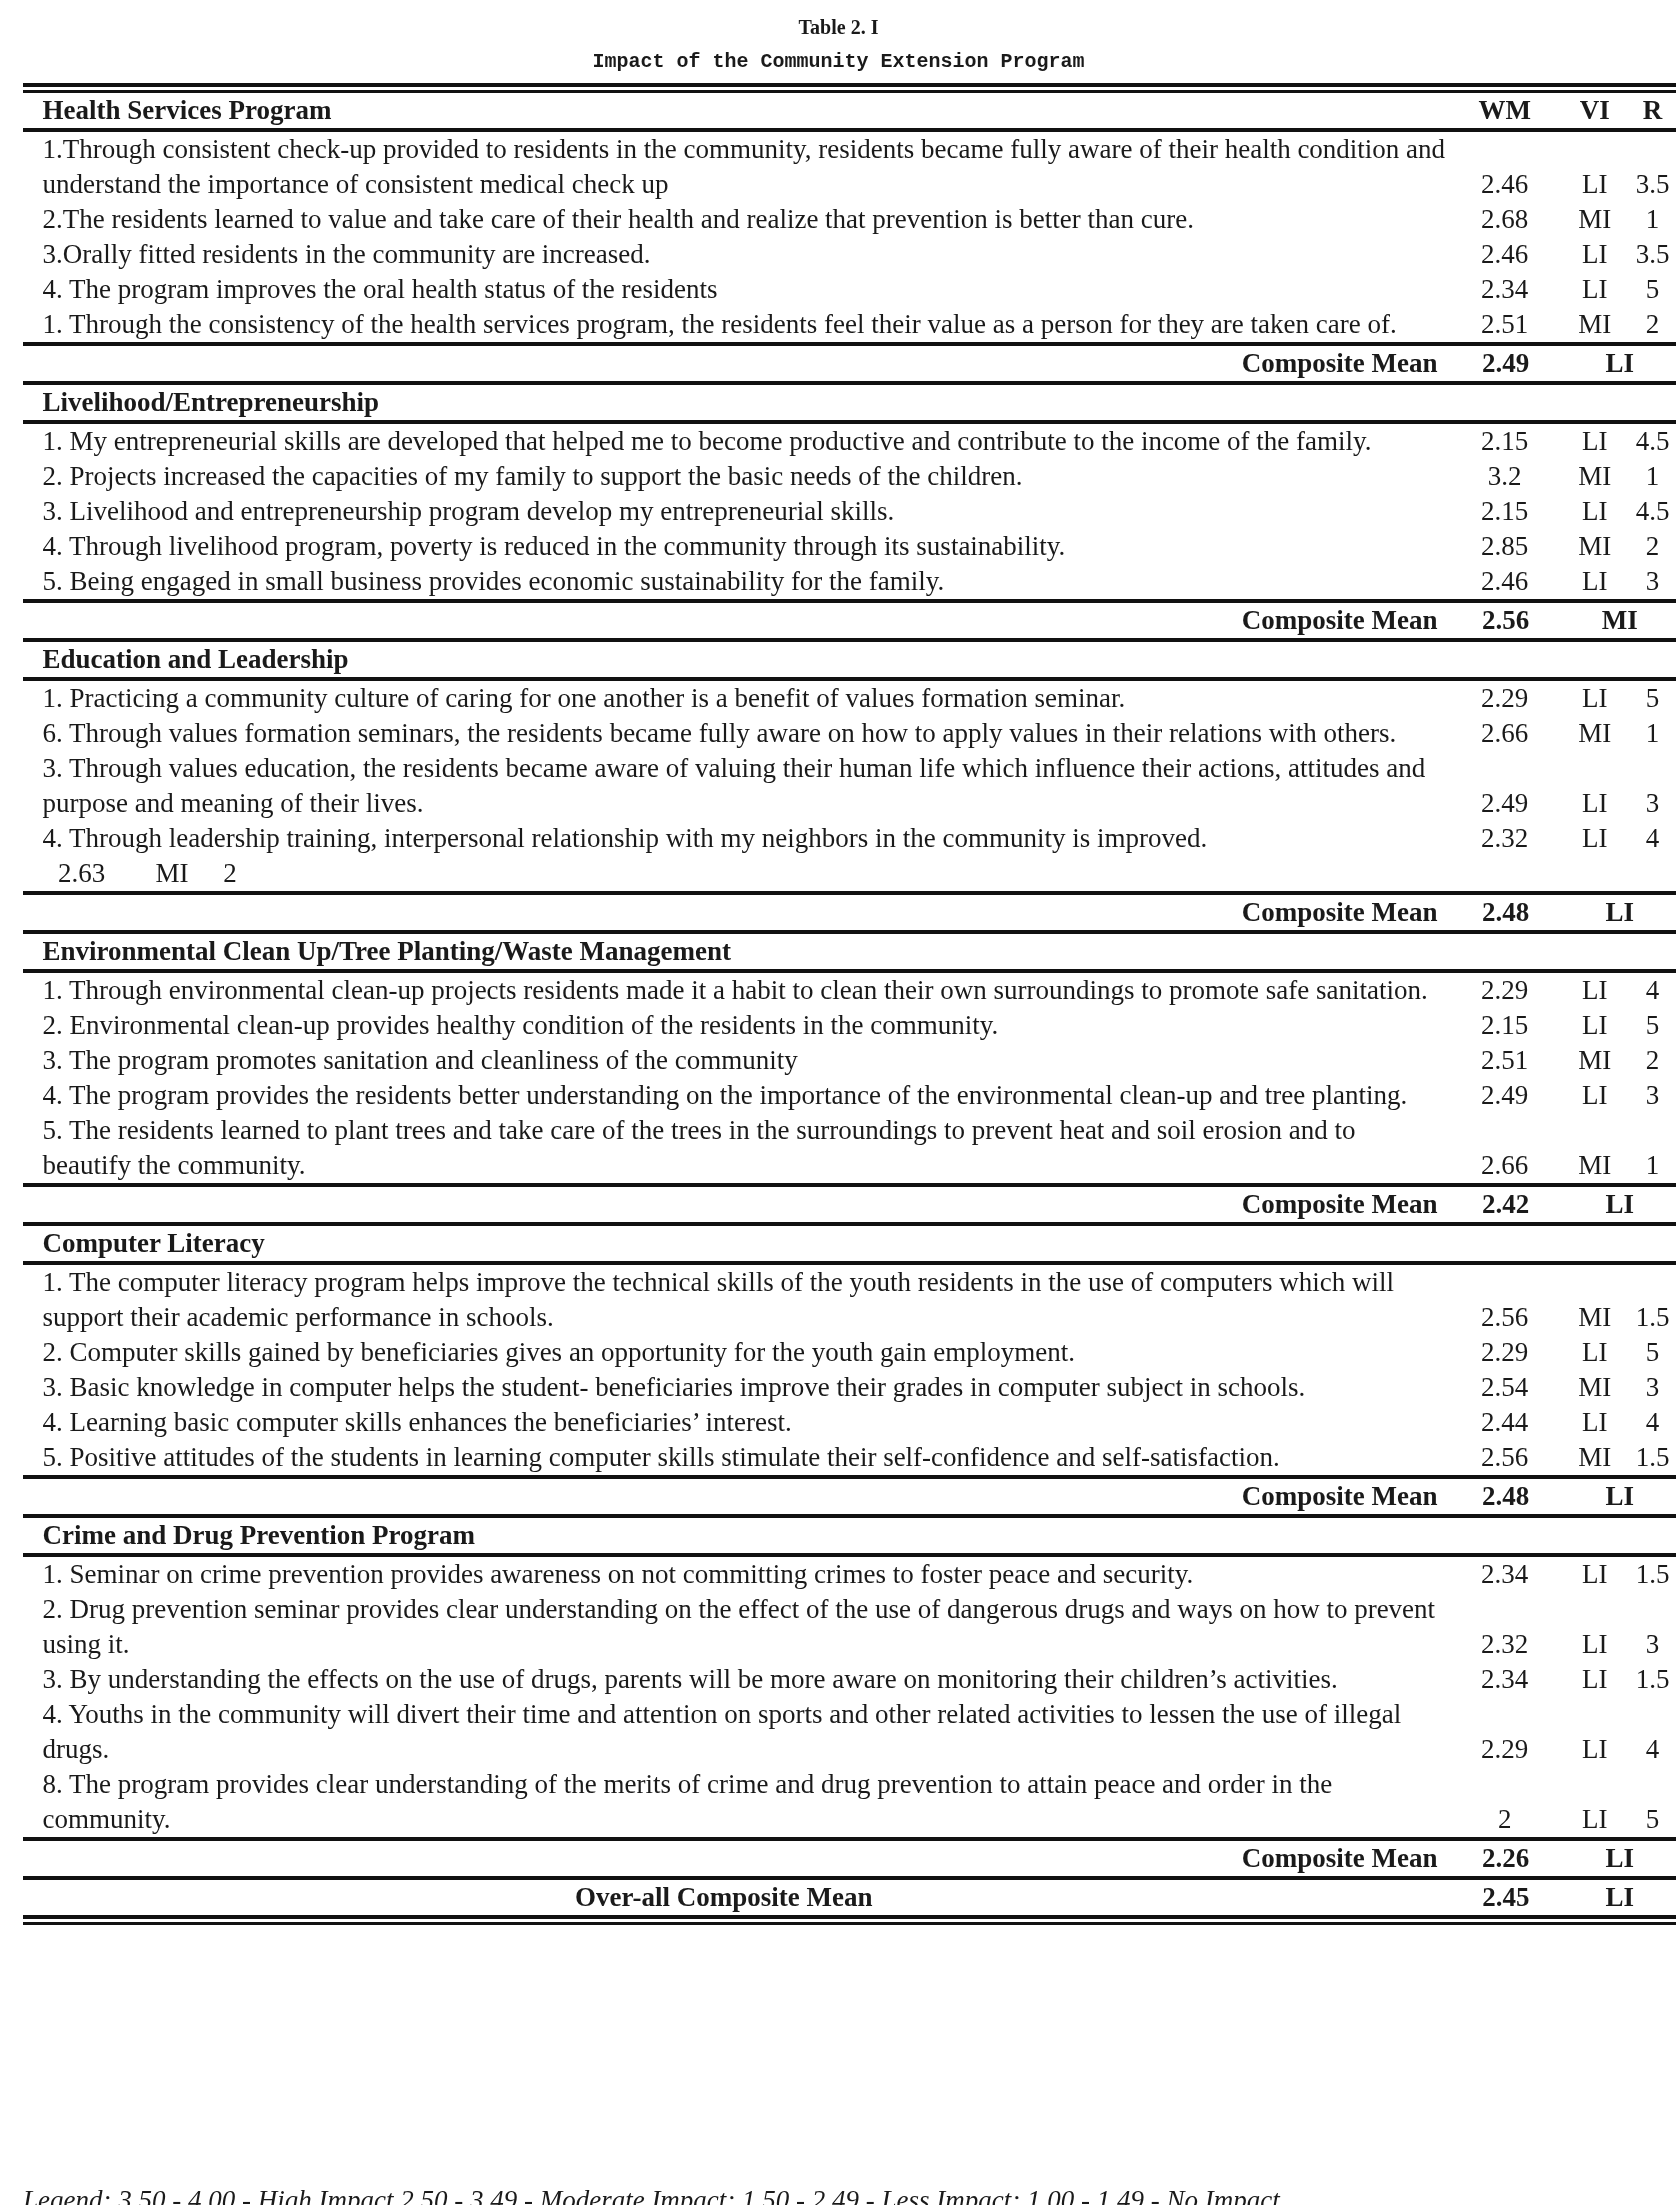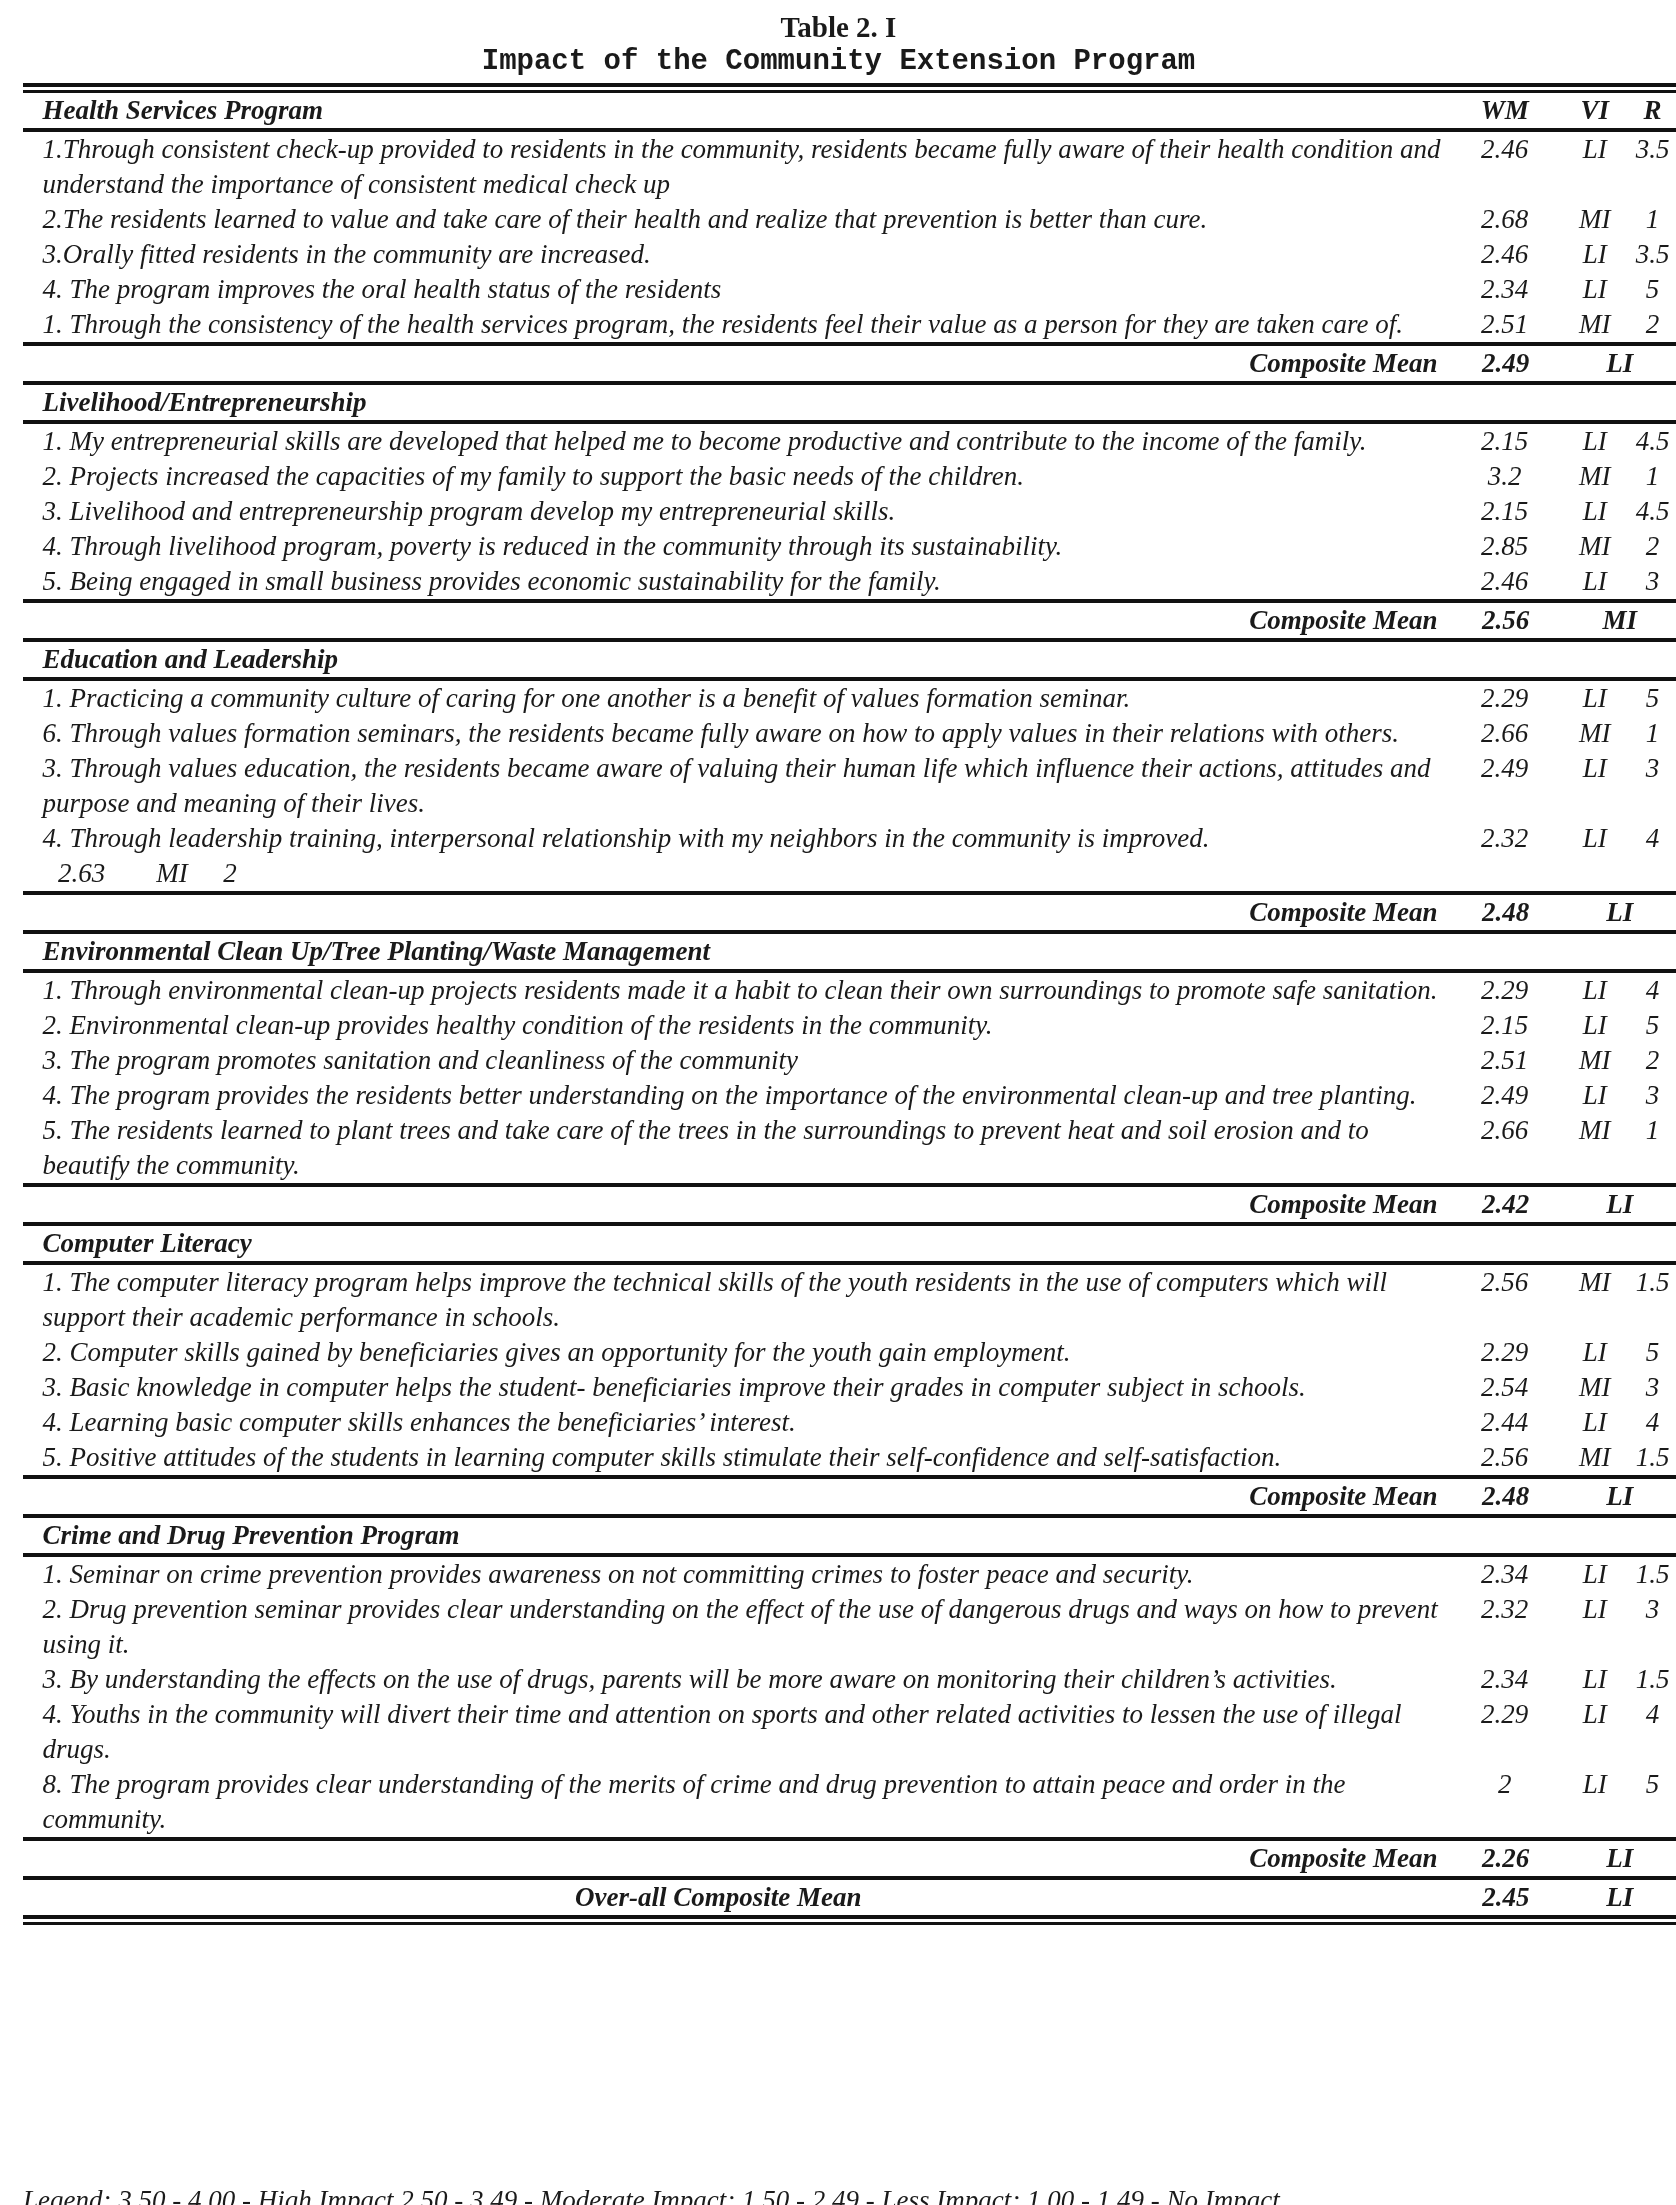--- a/index.html
+++ b/index.html
@@ -1,24 +1,24 @@
 <!DOCTYPE html>
 <html style="font-size:13px"><head>
 <meta charset="utf-8">
 <style>
   html, body { margin:0; padding:0; background:#fff; }
   body { width:1677px; height:2205px; overflow:hidden; position:relative;
          font-family:"Liberation Serif", "DejaVu Serif", serif; color:#1a1a1a; }
-  .title { position:absolute; left:0; width:1677px; text-align:center; font-weight:bold; font-size:29px; line-height:34px; }
+  .title { position:absolute; left:0; width:1677px; text-align:center; font-weight:bold; font-size:20px; line-height:34px; }
   .t1 { top:9.7px; }
   .t2 { top:45px;font-family:Liberation Mono, monospace; }
   .tbl { position:absolute; left:23px; top:83px; width:1654px; }
   .rule { height:0; border-top:4px solid #111; }
   .dbl { border-top:4px solid #111; height:3.2px; border-bottom:3.2px solid #111; }
-  .row { display:flex; align-items:flex-start; font-size:27px; line-height:35px;font-style:italic; }
+  .row { display:flex; align-items:flex-end; font-size:27px; line-height:35px; }
   .row .txt { width:1429px; padding-left:19.5px; box-sizing:border-box; }
   .row .wm { width:114px; text-align:center; margin-left:1.6px; }
   .row .vi { width:67px; text-align:center; }
   .row .rk { width:49px; text-align:center; overflow:hidden; white-space:nowrap; }
   .sechead { font-weight:bold; }
   .sechead .txt { padding-left:19.5px; }
   .comp { font-weight:bold; }
   .comp .lbl { width:1429px; text-align:right; padding-right:9.7px; box-sizing:border-box; }
   .comp .cvi { width:115px; text-align:center; margin-left:0; }
   .overall .lbl { width:1429px; text-align:left; padding-left:552px; box-sizing:border-box; }

